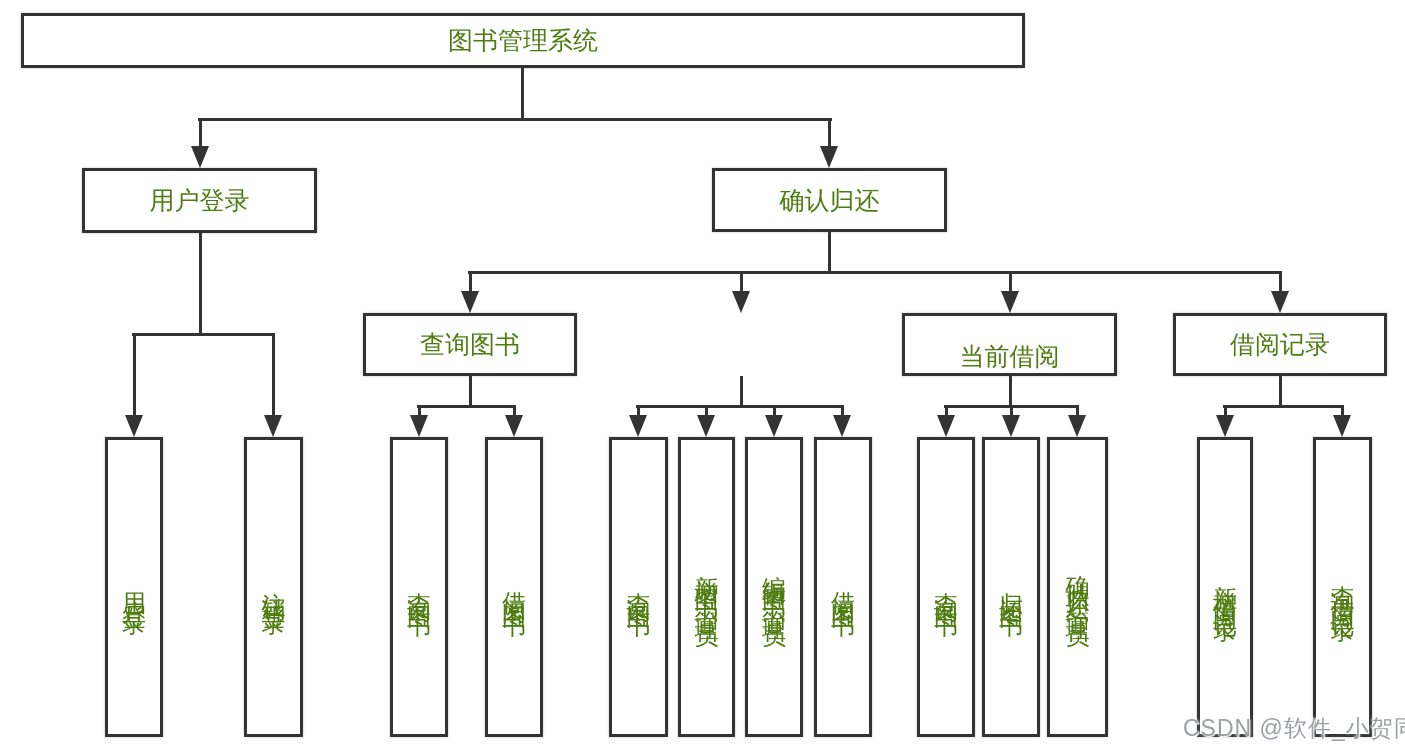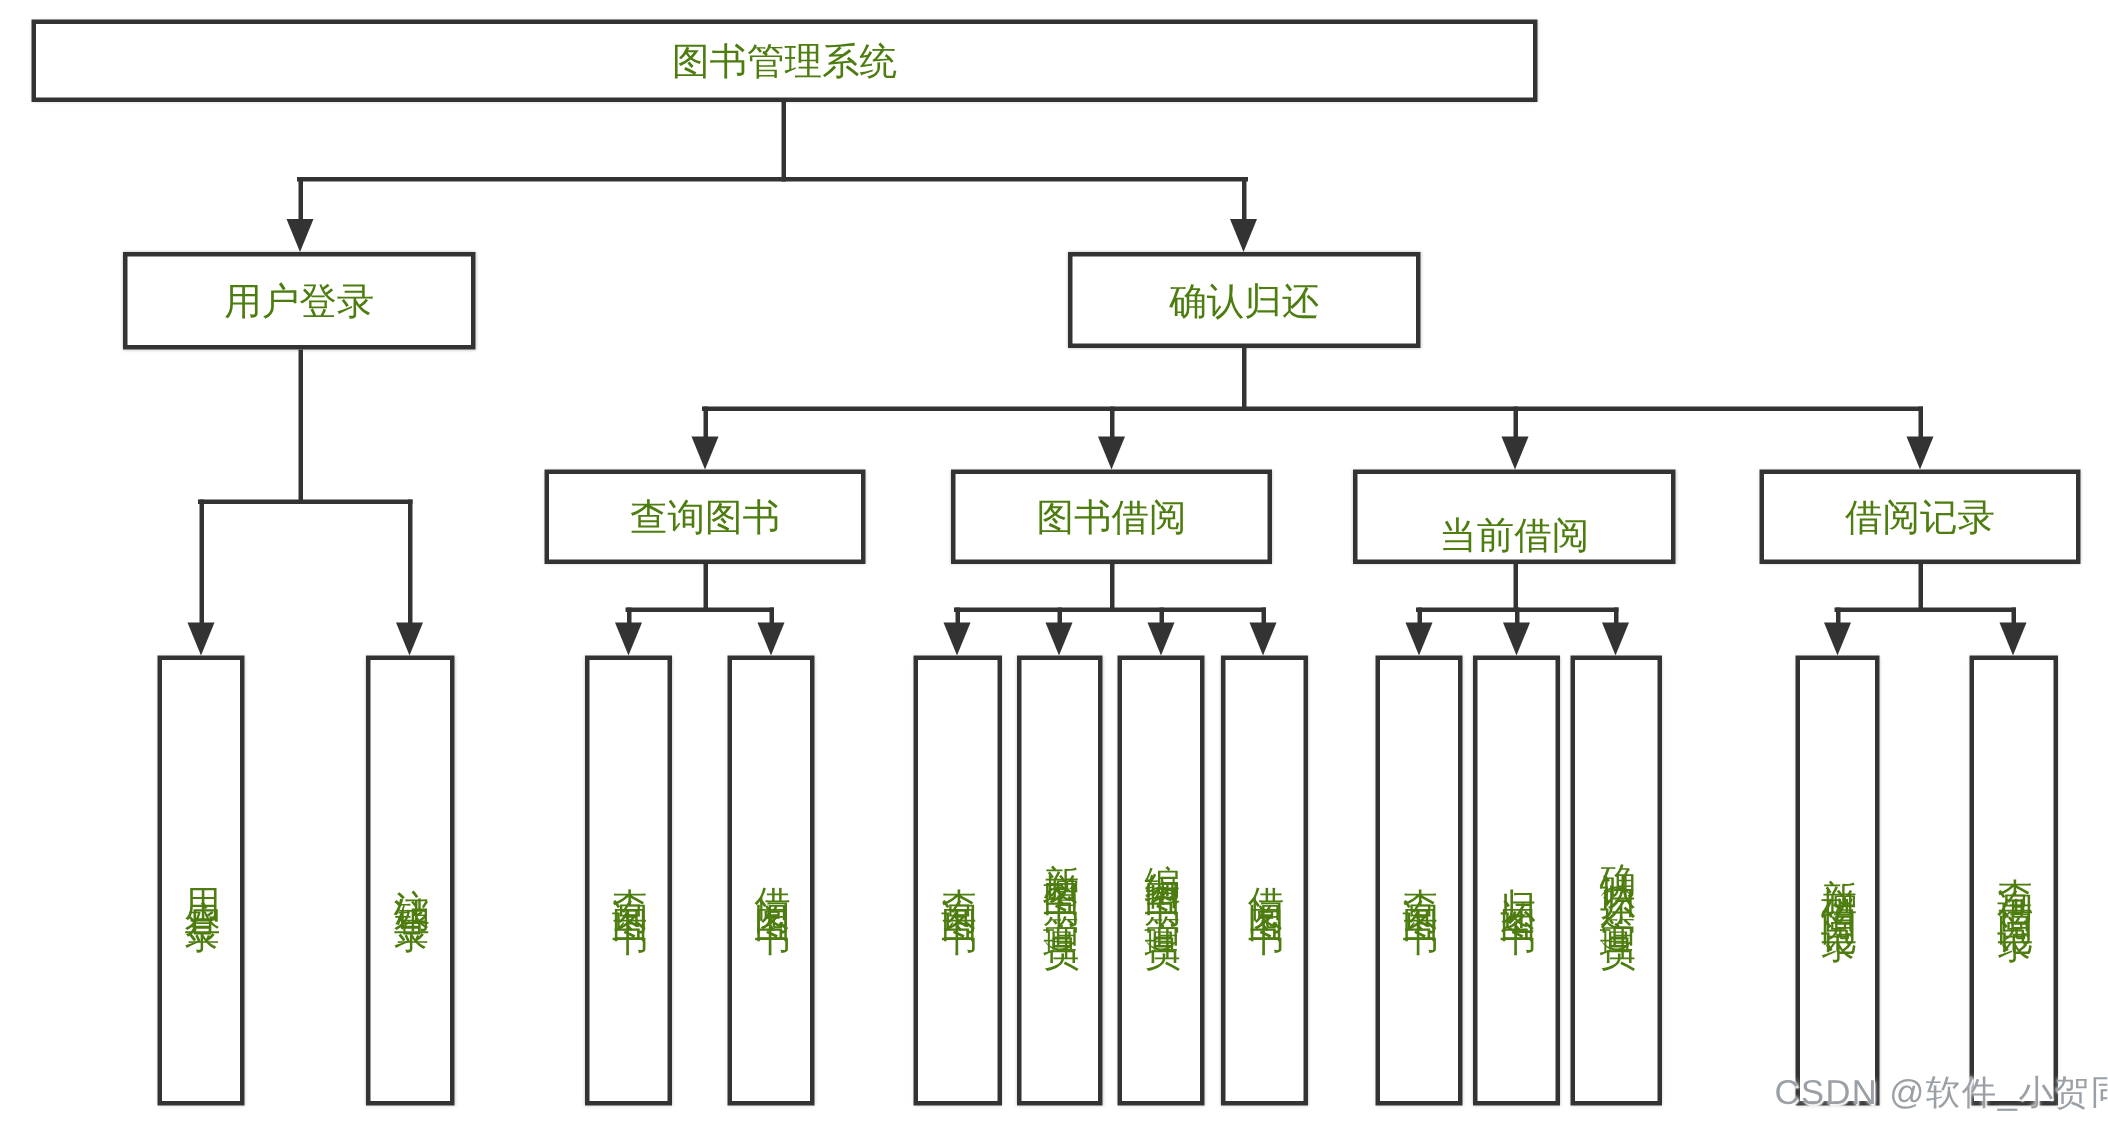--- a/index.html
+++ b/index.html
@@ -45,23 +45,20 @@
   </div>
 
   <div class="node" style="left:712px; top:168px; width:235px; height:64px;">
     <span class="lbl">确认归还</span>
   </div>
 
   <div class="node" style="left:363px; top:313px; width:214px; height:63px;">
     <span class="lbl">查询图书</span>
   </div>
 
-  <div class="node" style="left:634px; top:313px; width:214px; height:63px;">
-    <span class="lbl">图书借阅</span>
-  </div>
 
   <div class="node" style="left:902px; top:313px; width:215px; height:63px;align-items:flex-end;">
     <span class="lbl">当前借阅</span>
   </div>
 
   <div class="node" style="left:1173px; top:313px; width:214px; height:63px;">
     <span class="lbl">借阅记录</span>
   </div>
 
   <div class="node tall" style="left:105px; top:437px; width:58px; height:300px;">

